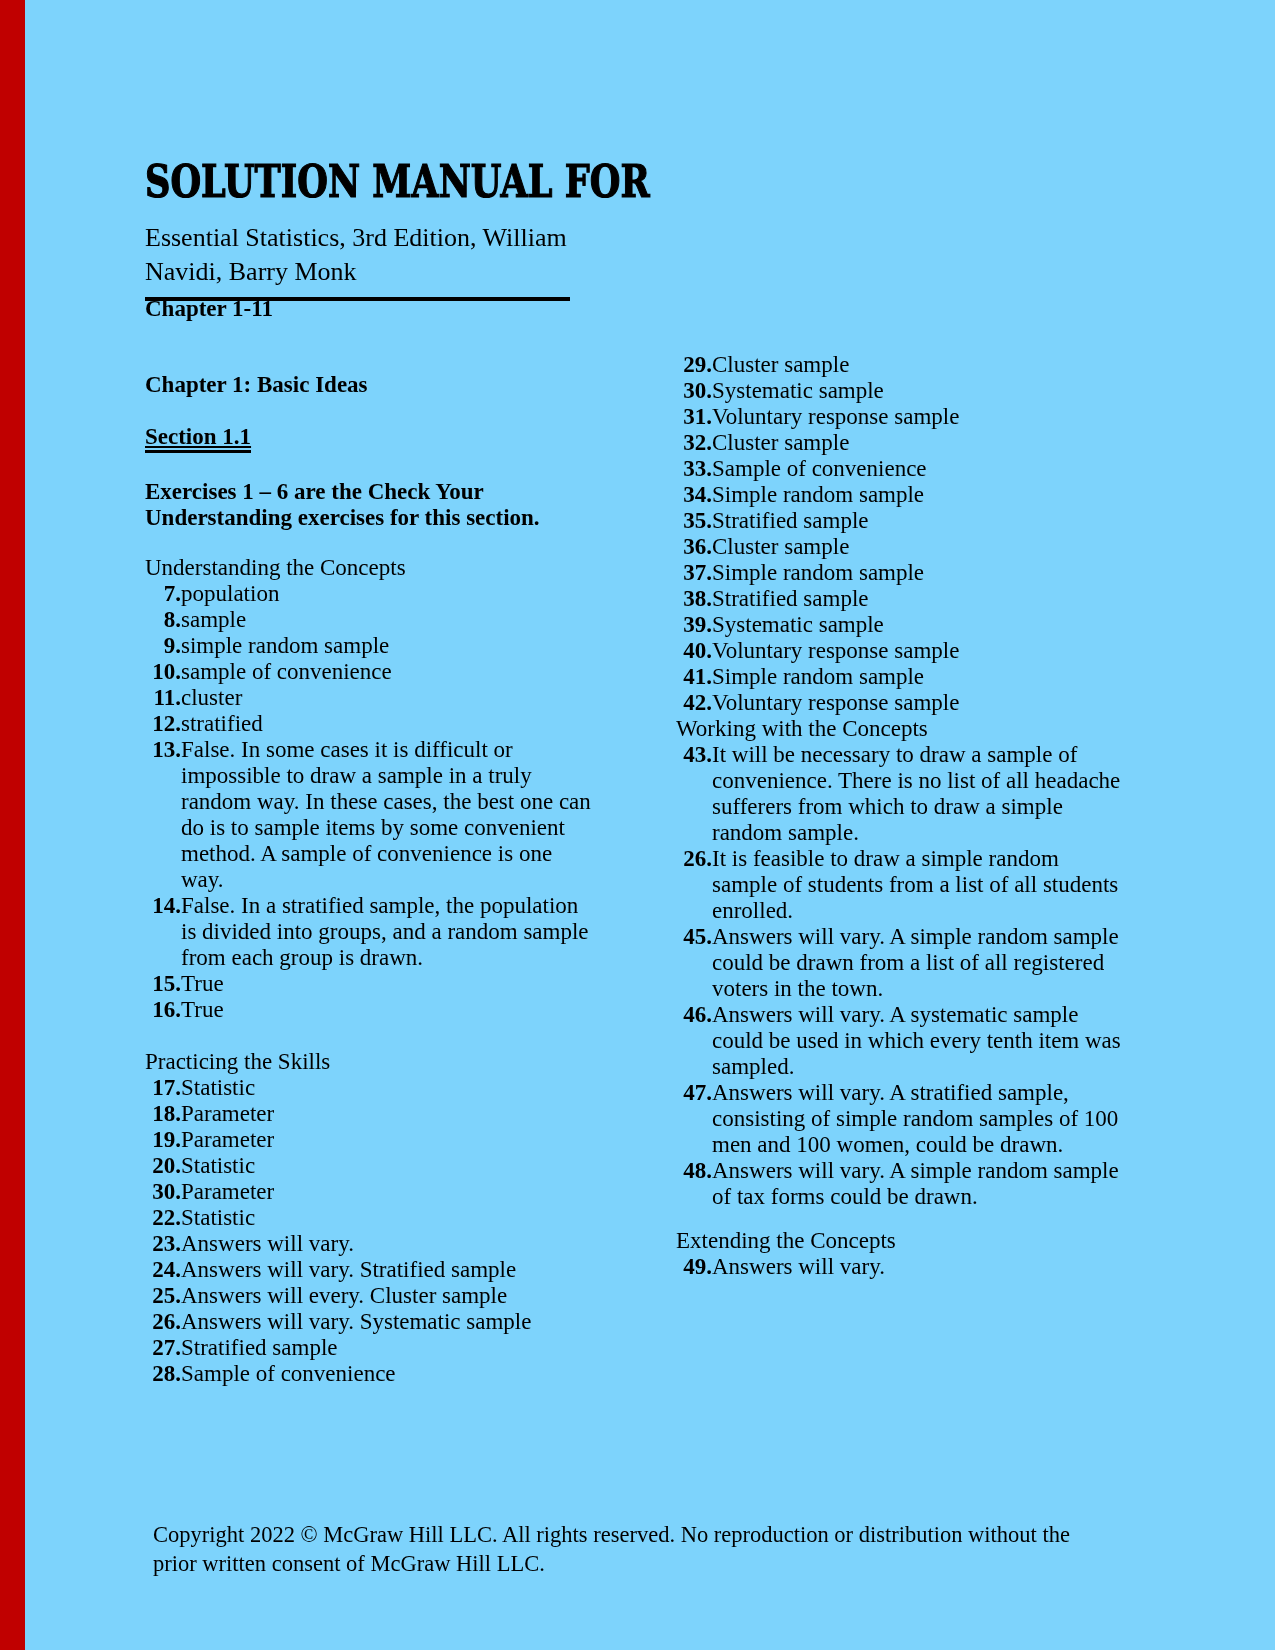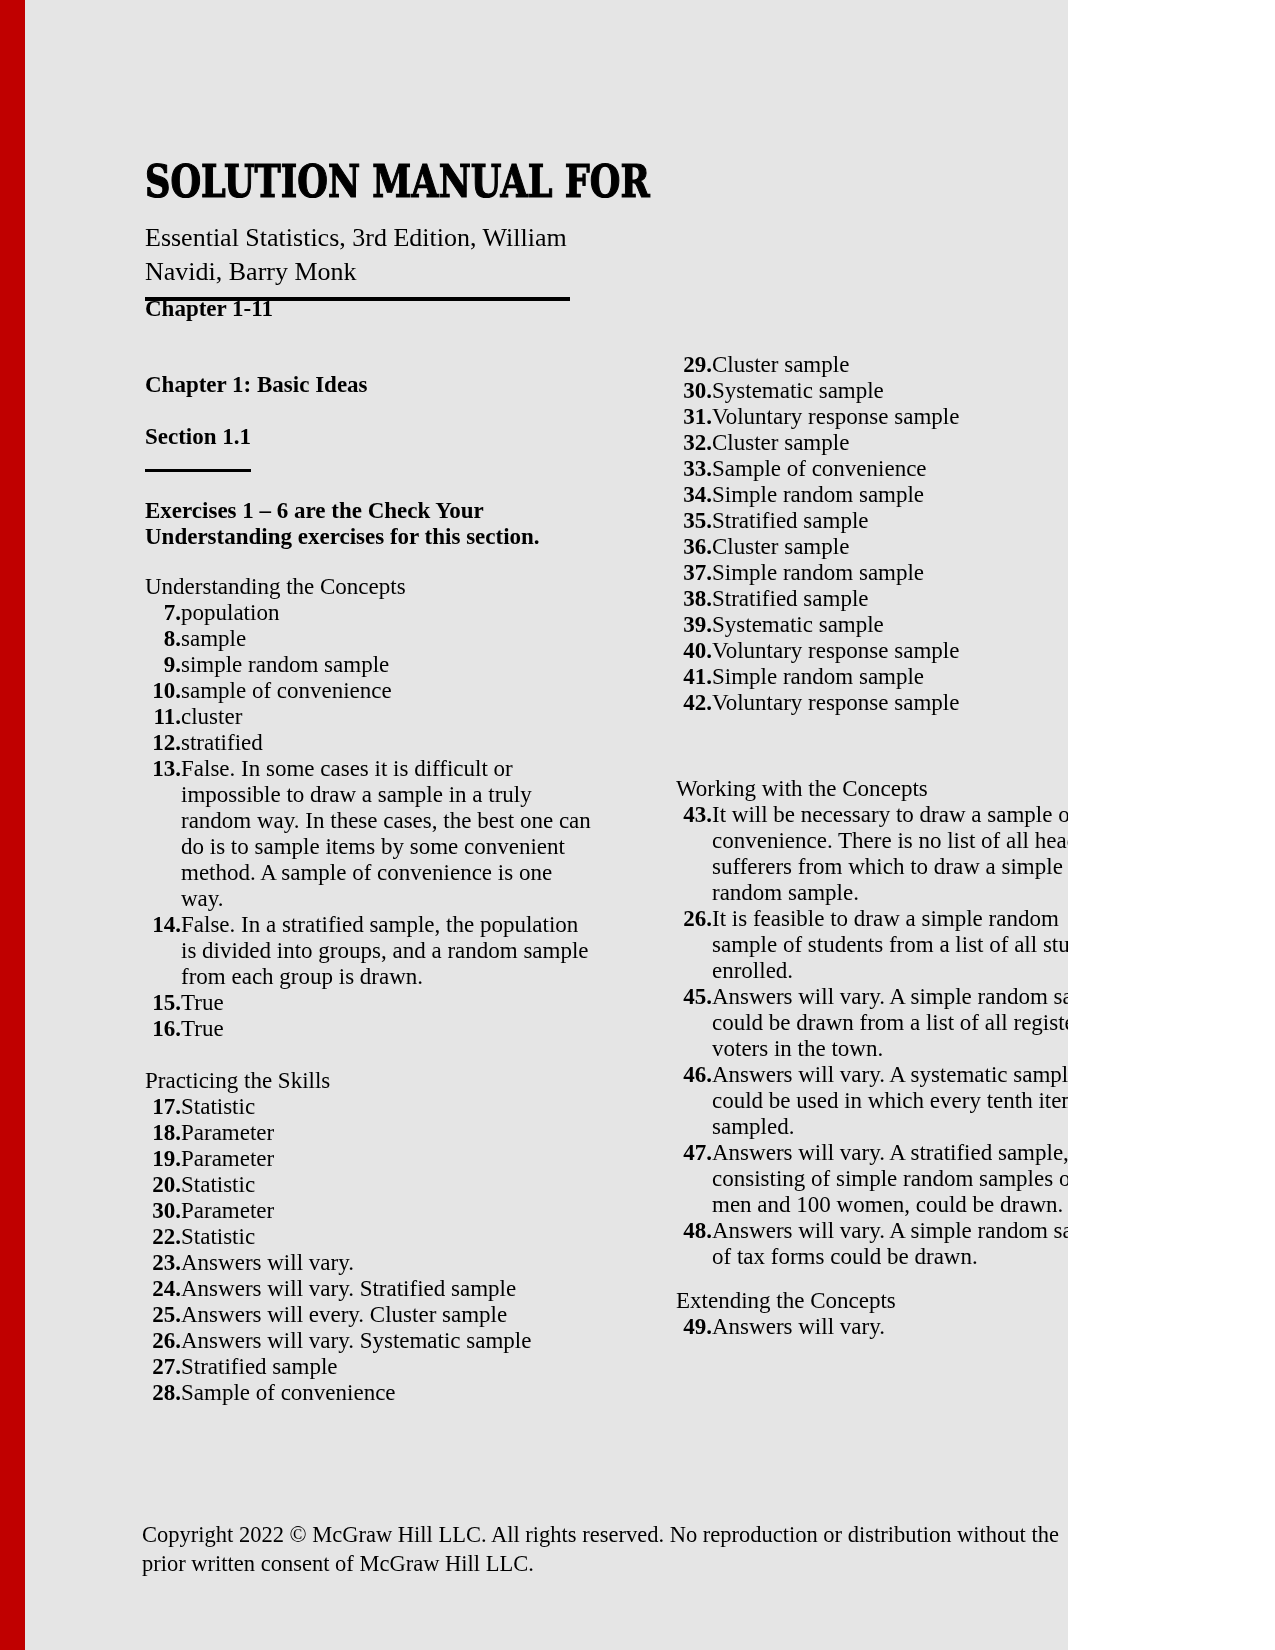--- a/index.html
+++ b/index.html
@@ -1,20 +1,20 @@
 <!DOCTYPE html>
 <html><head>
 <meta charset="utf-8">
 <style>
   html, body { margin: 0; padding: 0; background: #ffffff; }
   .page {
     position: relative;
-    width: 1068px;
+    width: 1275px;
     height: 1650px;
-    background: #e5e5e5;
+    background: #7dd3fc;
     font-family: "Liberation Serif", "DejaVu Serif", serif;
     font-size: 23px;
     line-height: 26px;
     color: #000000;
     overflow: hidden;
   }
   .red-bar {
     position: absolute;
     left: 0; top: 0;
     width: 25px; height: 100%;
@@ -46,35 +46,36 @@
   }
   .col { position: absolute; }
   .col-left  { left: 145px; top: 372px; width: 520px; }
   .col-right { left: 676px; top: 352px; width: 560px; }
   .h-bold { font-weight: bold; }
   .col-heading { font-weight: normal; }
   .section-heading {
     display: inline-block;
     font-weight: bold;
     border-bottom: 3px solid #000;
-    padding-bottom: 19px;
+    padding-bottom: 0;
+    text-decoration: underline;
   }
   .note { white-space: pre-line; }
   .mt-sm  { margin-top: 24px; }
   .mt     { margin-top: 26px; }
   .mt-md  { margin-top: 28px; }
   .mt-lg  { margin-top: 32px; }
   .mt-ext { margin-top: 18px; }
-  .mt-xl  { margin-top: 60px; }
+  .mt-xl  { }
   .answer-list { list-style: none; margin: 0; padding: 0; }
   .answer-item { display: flex; align-items: flex-start; }
   .answer-num  { flex: 0 0 36px; font-weight: bold; text-align: right; }
   .answer-text { flex: 1; white-space: pre-line; }
   .page-footer {
-    position: absolute; left: 142px; top: 1521px; width: 960px;
+    position: absolute; left: 153px; top: 1521px; width: 960px;
     font-size: 22.5px; line-height: 28.5px;
     white-space: pre-line;
   }
 </style>
 </head>
 <body>
 
 <div class="page">
 
   <div class="red-bar"></div>

